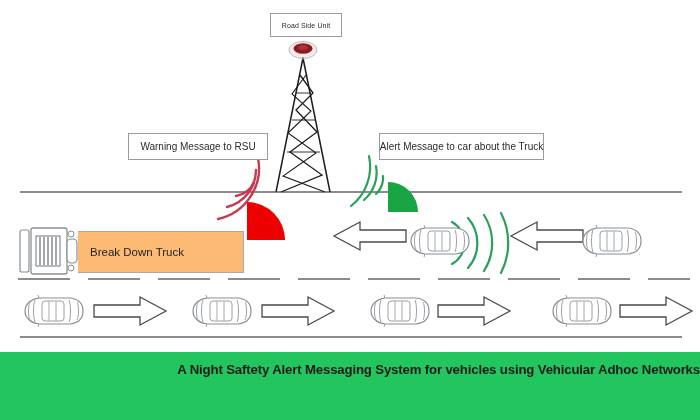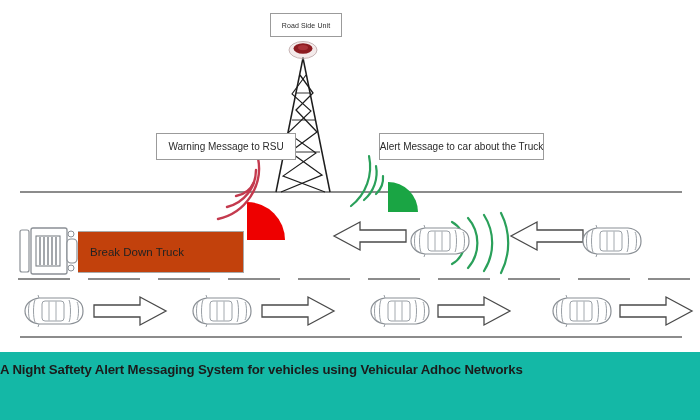--- a/index.html
+++ b/index.html
@@ -45,51 +45,50 @@
   #rsu-label {
     left: 270px; top: 13px;
     width: 72px; height: 24px;
     font-size: 7px;
     letter-spacing: 0.1px;
   }
   #warning-label {
     left: 128px; top: 133px;
     width: 140px; height: 27px;
     font-size: 10px;
-    margin-left: 28px;
   }
   #alert-label {
     left: 379px; top: 133px;
     width: 165px; height: 27px;
     font-size: 10px;
   }
   #truck-body-label {
     position: absolute;
     left: 78px; top: 231px;
     width: 166px; height: 42px;
     border: 1px solid #a9a9a9;
     border-left: none;
-    background: #c2410c;
+    background: #fdba74;
     display: flex;
     align-items: center;
     padding-left: 12px;
     color: #222;
     font-size: 11.5px;
     white-space: nowrap;
   }
 
   
   #caption {
     position: absolute;
     left: 0; top: 352px;
     width: 700px; height: 68px;
-    background: #14b8a6;
+    background: #22c55e;
     display: flex;
     align-items: flex-start;
-    justify-content: flex-start;
+    justify-content: flex-end;
     padding-top: 10px;
   }
   #caption-text {
     font-size: 13.2px;
     font-weight: bold;
     color: #1b1b1b;
     letter-spacing: -0.15px;
     white-space: nowrap;
   }
 </style>

